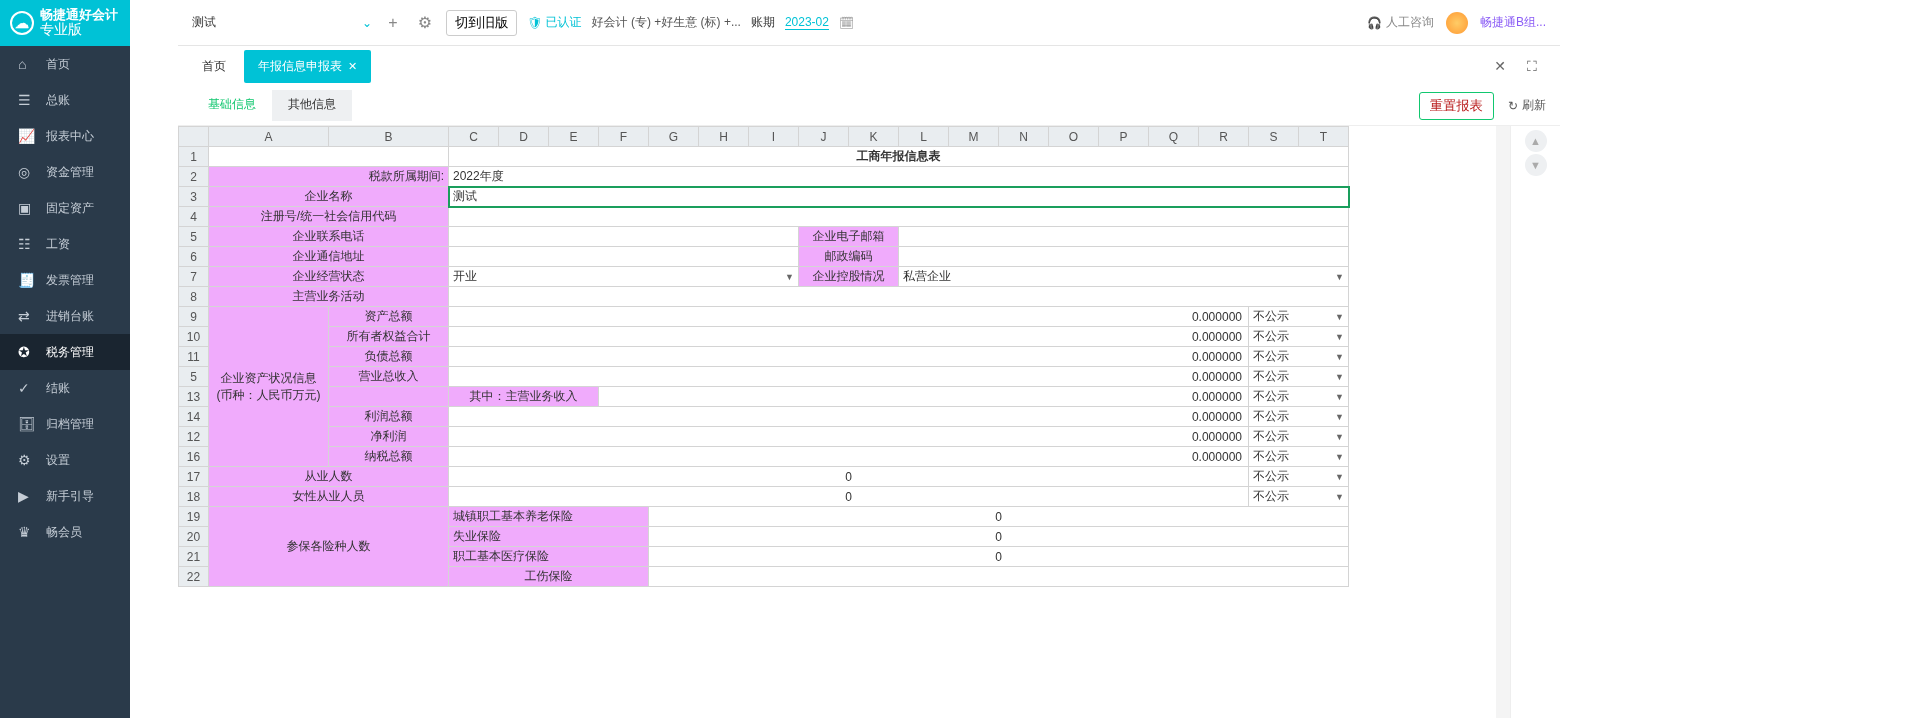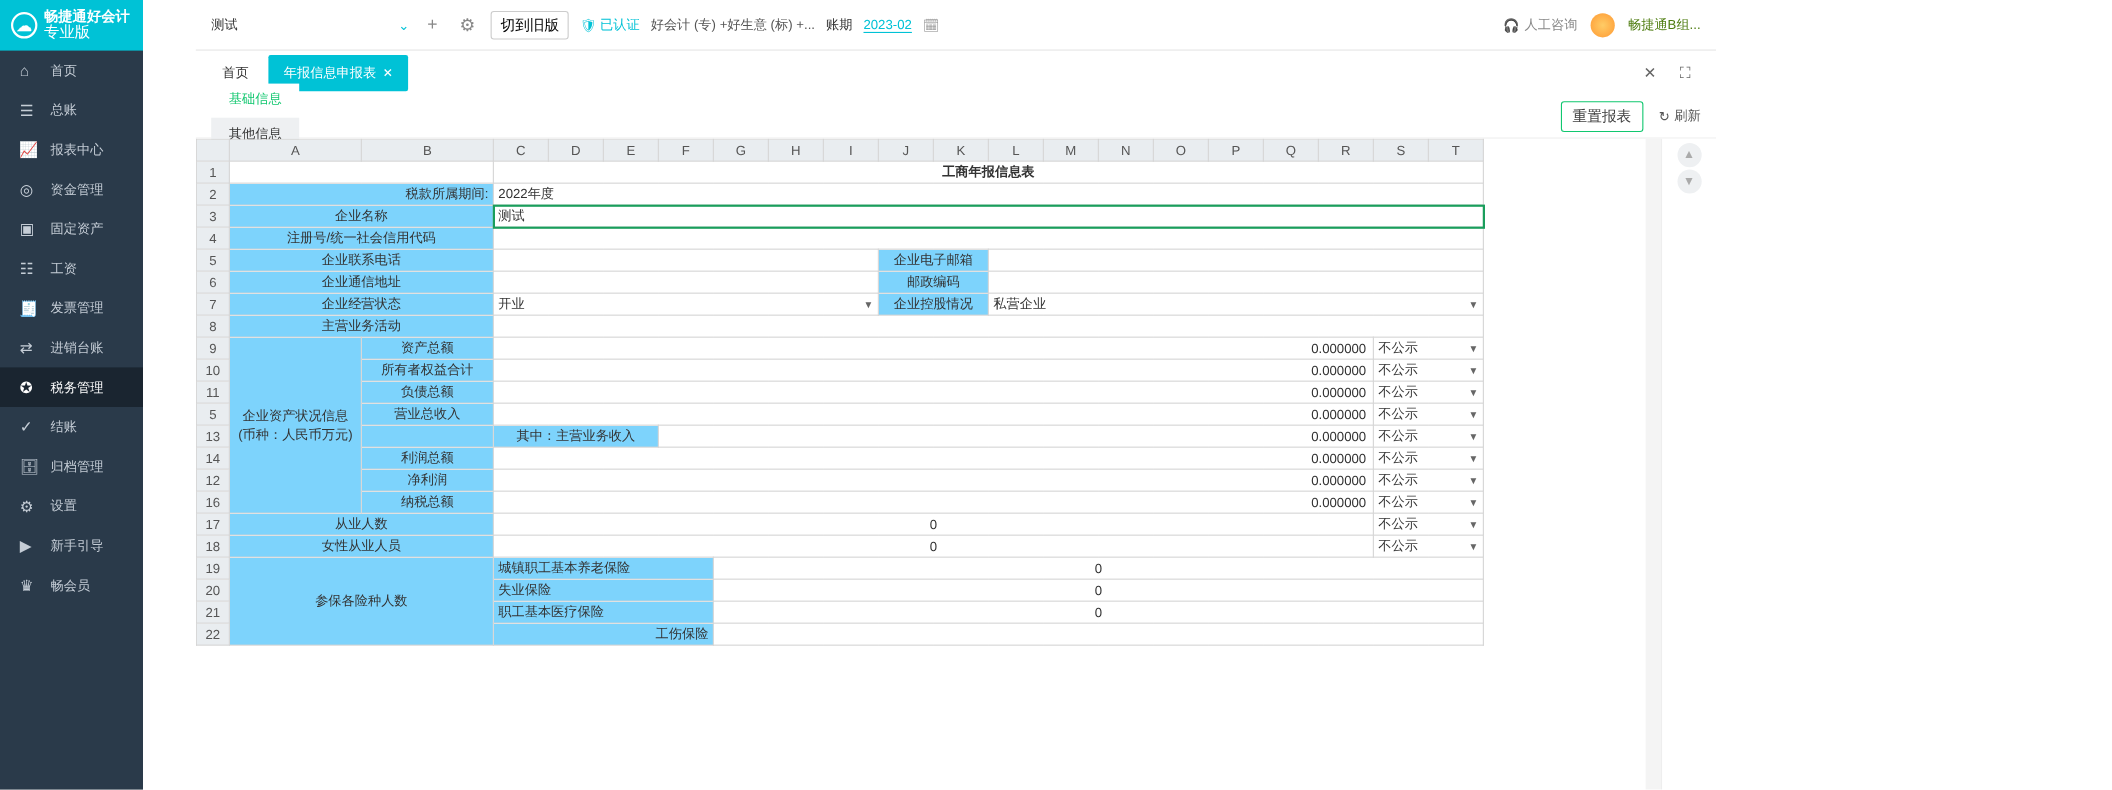--- a/index.html
+++ b/index.html
@@ -24,50 +24,50 @@
 .chev { color: #00c2d6; }
 .top-icon { width: 22px; height: 22px; display: flex; align-items: center; justify-content: center; color: #888; cursor: pointer; font-size: 16px; }
 .btn-old { border: 1px solid #ccc; border-radius: 3px; padding: 3px 8px; cursor: pointer; background: #fff; }
 .verified { color: #00c2d6; display: flex; align-items: center; gap: 3px; }
 .product-name { color: #555; }
 .period-label { color: #333; }
 .period-val { color: #00c2d6; border-bottom: 1px solid #00c2d6; cursor: pointer; }
 .topbar-right { display: flex; align-items: center; gap: 12px; }
 .support { display: flex; align-items: center; gap: 4px; color: #888; cursor: pointer; }
 .avatar { width: 22px; height: 22px; border-radius: 50%; background: radial-gradient(circle, #ffcc66, #ff9933); }
-.username { color: #4d7c0f; }
+.username { color: #8b5cf6; }
 
 
 .tabsrow { height: 40px; display: flex; align-items: center; justify-content: space-between; padding: 0 10px; }
 .tabs { display: flex; align-items: center; gap: 4px; }
 .tab { padding: 8px 14px; cursor: pointer; display: flex; align-items: center; gap: 6px; }
 .tab.home { color: #333; }
 .tab.active { background: #00c2d6; color: #fff; border-radius: 2px; }
 .tab-close { font-size: 11px; }
 .tabs-actions { display: flex; gap: 8px; margin-right: 6px; }
 .sq-btn { width: 24px; height: 24px; display: flex; align-items: center; justify-content: center; cursor: pointer; color: #666; font-size: 14px; }
 
 
 .toolbar { height: 40px; display: flex; align-items: center; justify-content: space-between; padding: 0 14px; border-bottom: 1px solid #eee; }
-.subtabs { display: flex; flex-direction: column; }
+.subtabs { display: flex; }
 .subtab { padding: 6px 16px; cursor: pointer; background: #eef0f2; }
 .subtab.active { color: #11c76f; background: #fff; border-bottom: 2px solid transparent; }
 .tool-actions { display: flex; align-items: center; gap: 14px; }
-.btn-green { border: 1px solid #11c76f; color: #404040; background: #fff; padding: 4px 10px; border-radius: 3px; cursor: pointer; text-align: right; }
+.btn-green { border: 1px solid #11c76f; color: #b91c1c; background: #fff; padding: 4px 10px; border-radius: 3px; cursor: pointer; text-align: right; }
 .btn-refresh { display: flex; align-items: center; gap: 4px; color: #555; cursor: pointer; }
 
 
 .sheet-wrap { flex: 1; display: flex; overflow: hidden; }
 .sheet { flex: 1; overflow: auto; position: relative; }
 table.grid { border-collapse: collapse; table-layout: fixed; }
 table.grid th, table.grid td { border: 1px solid #d4d4d4; height: 20px; font-size: 12px; padding: 0 4px; background: #fff; text-align: center; white-space: nowrap; overflow: hidden; }
 table.grid th { background: #e9edf0; color: #555; font-weight: normal; text-align: center; }
 table.grid th.corner { background: #e9edf0; width: 30px; }
 table.grid td.rowhdr { background: #e9edf0; color: #555; text-align: center; width: 30px; }
-table.grid td.label { background: #7dd3fc; text-align: center; }
+table.grid td.label { background: #f0abfc; text-align: center; }
 table.grid td.val-right { text-align: right; padding-right: 6px; }
 table.grid td.val-center { text-align: center; }
 table.grid td.sel { outline: 2px solid #1a9e5c; outline-offset: -1px; text-align: left; }
 .dd { display: flex; justify-content: space-between; align-items: center; width: 100%; }
 .dd-arrow { color: #666; font-size: 9px; }
 
 
 .yearpanel { width: 50px; background: #fff; border-left: 1px solid #eee; display: flex; flex-direction: column; align-items: center; padding-top: 4px; gap: 2px; }
 .yp-btn { width: 22px; height: 22px; border-radius: 50%; background: #eef0f2; color: #aaa; display: flex; align-items: center; justify-content: center; cursor: pointer; font-size: 11px; }
 .yp-year { font-size: 11px; color: #bbb; padding: 5px 0; cursor: pointer; }
@@ -414,21 +414,21 @@
                 <td class="label" colspan="4" style="text-align:left">失业保险</td>
                 <td class="val-center" colspan="14">0</td>
               </tr>
               <tr>
                 <td class="rowhdr">21</td>
                 <td class="label" colspan="4" style="text-align:left">职工基本医疗保险</td>
                 <td class="val-center" colspan="14">0</td>
               </tr>
               <tr>
                 <td class="rowhdr">22</td>
-                <td class="label" colspan="4" style="text-align:right">工伤保险</td>
+                <td class="label" colspan="4" style="text-align:center">工伤保险</td>
                 <td class="val-center" colspan="14"></td>
               </tr>
             </tbody>
           </table>
       </div>
       <div class="scrollbar-v"></div>
       <div class="yearpanel">
         <div class="yp-btn">▲</div>
         <div class="yp-btn">▼</div>
       </div>

